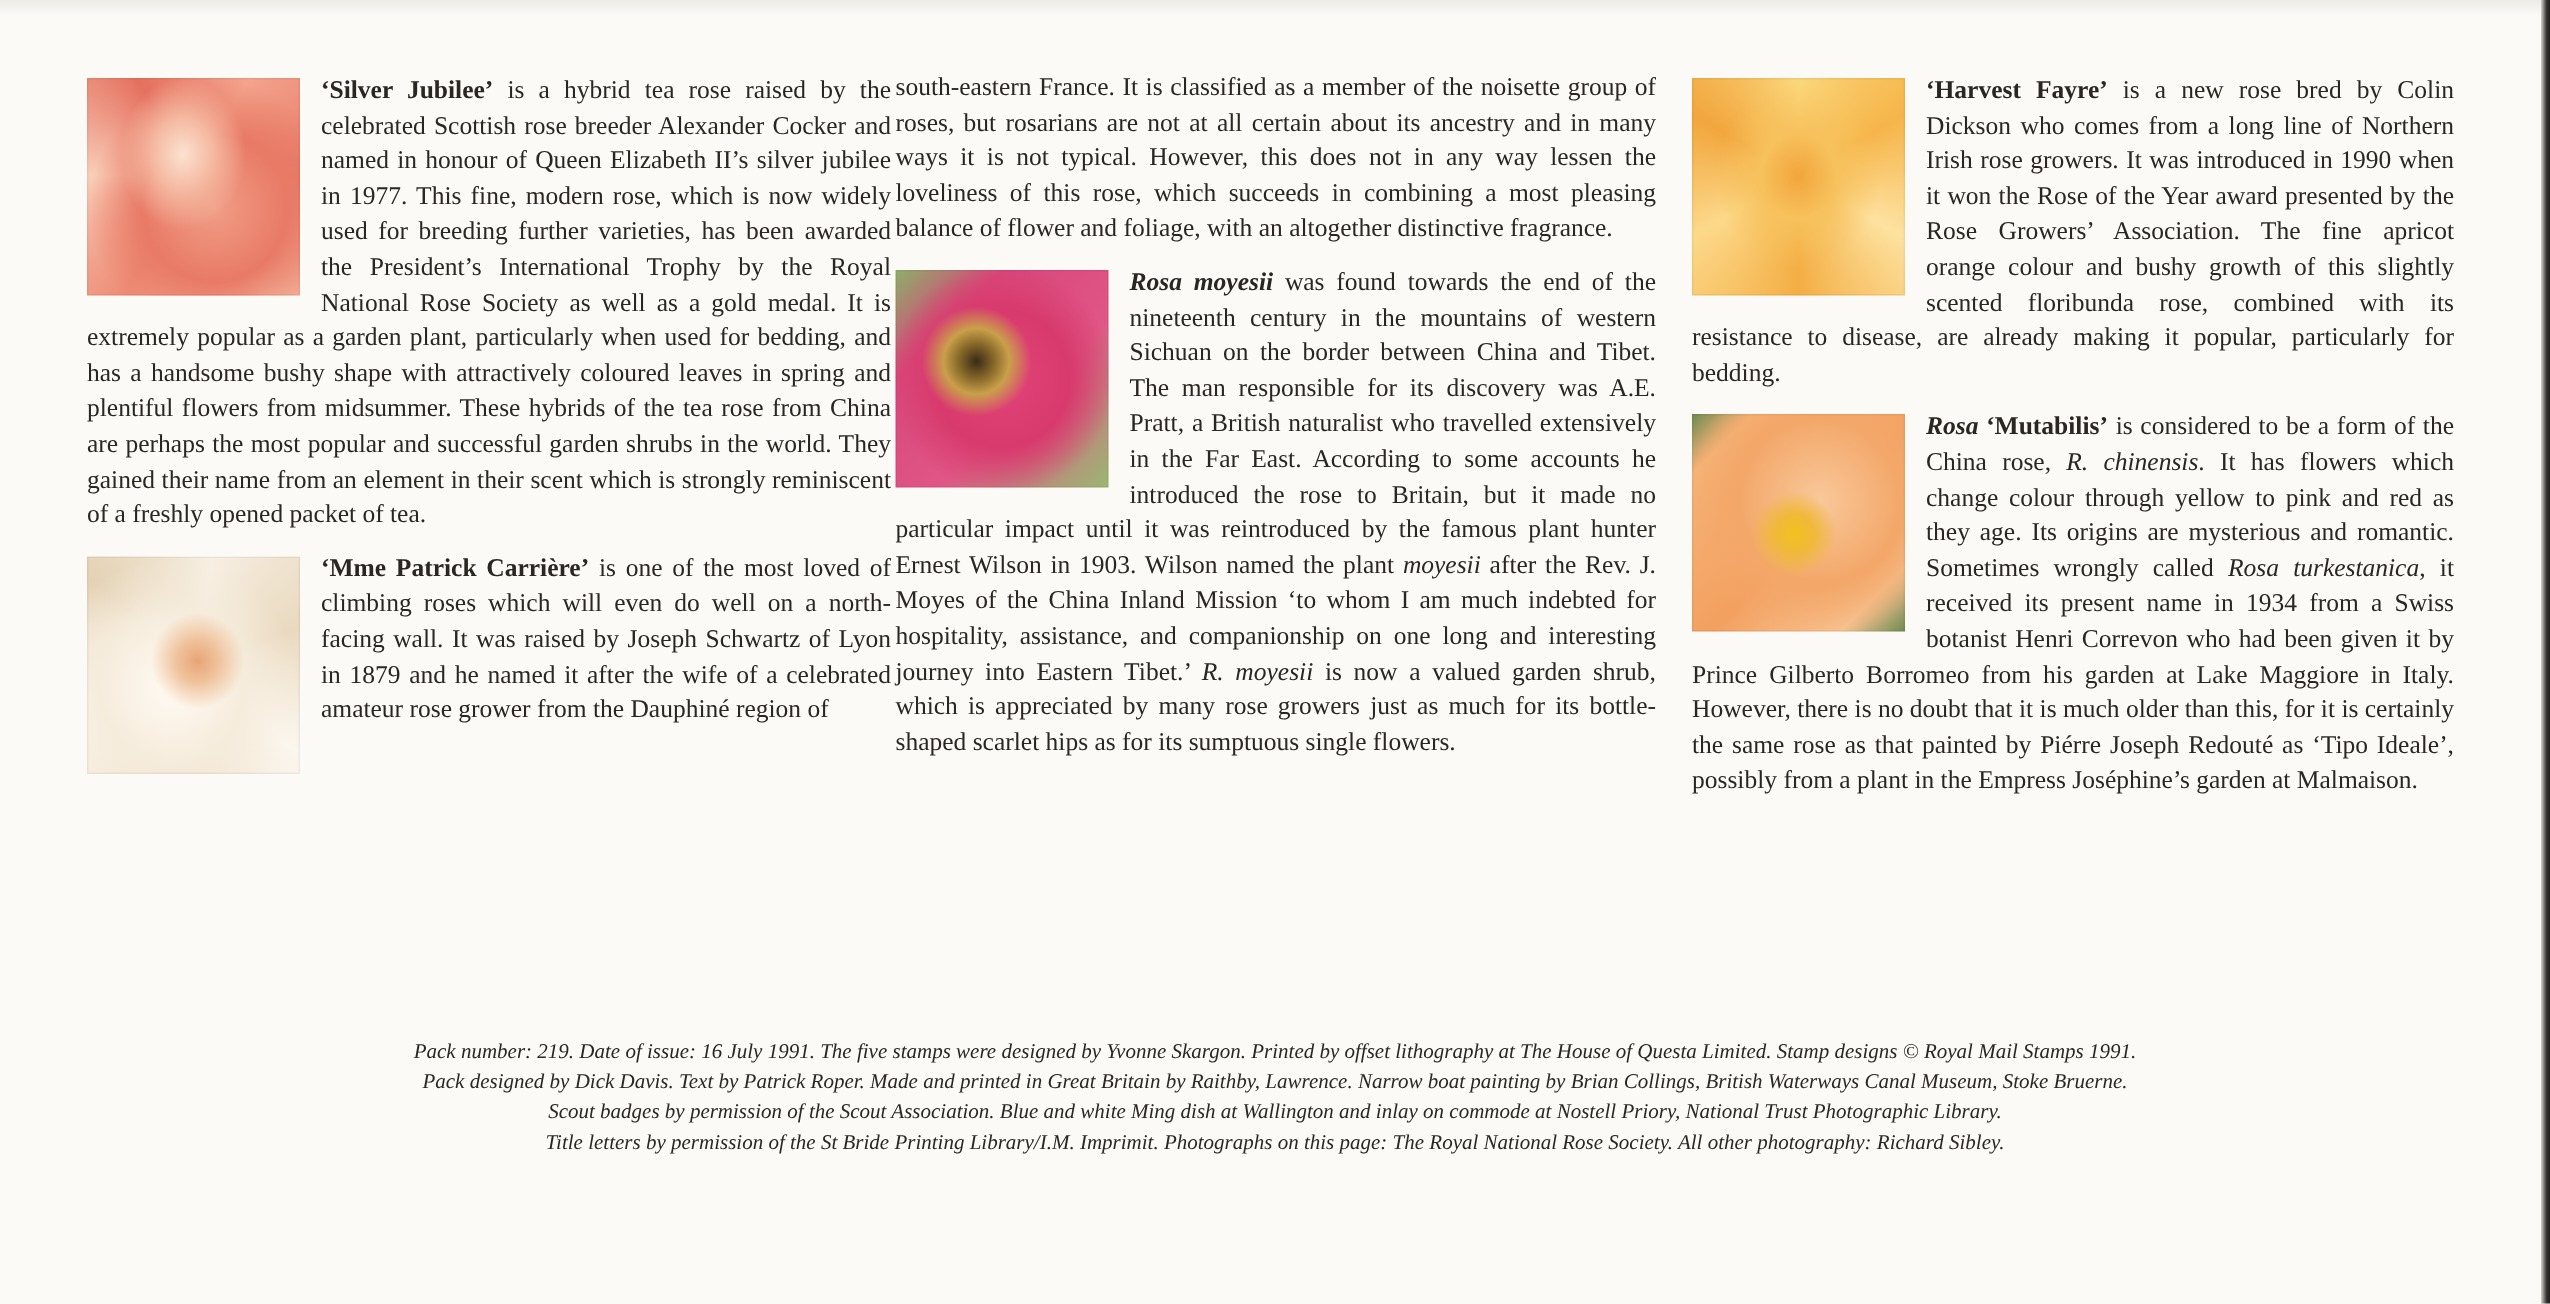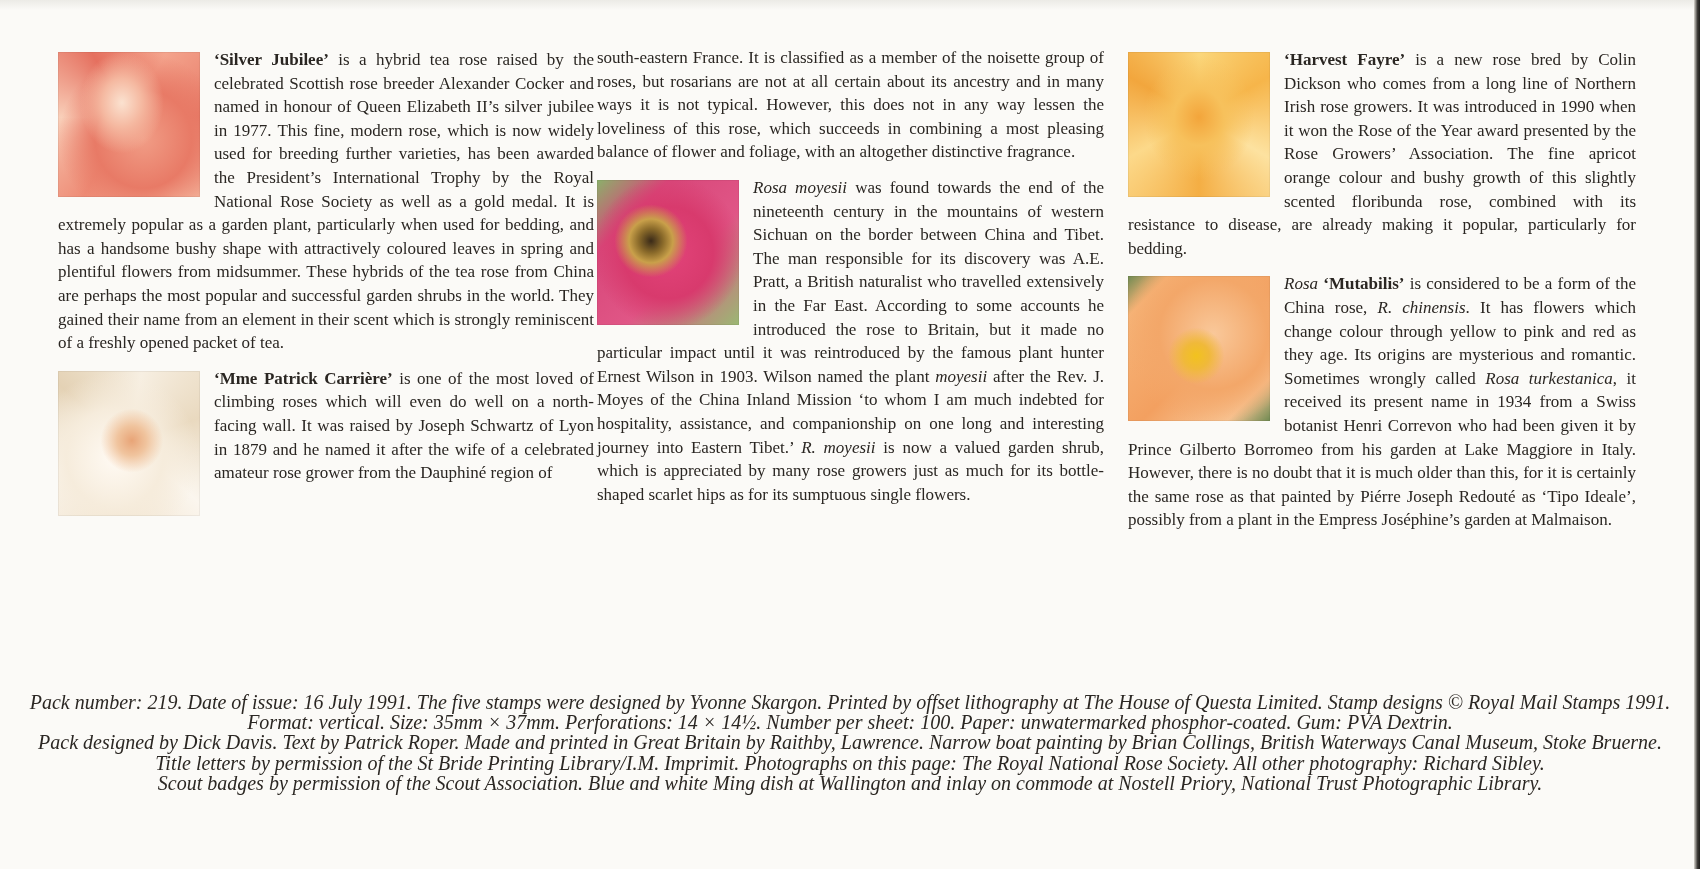--- a/index.html
+++ b/index.html
@@ -60,29 +60,29 @@
         conic-gradient(from 0deg at 50% 45%, #fbd77c, #f6b54a, #fde2a0, #f4ae44, #fcd98a, #f2a63d, #fbd77c);
     }
     .photo-mutabilis {
       width: 142px; height: 145px;
       background:
         radial-gradient(circle at 48% 55%, #f2c21e 0%, #f0b93a 12%, rgba(0,0,0,0) 26%),
         radial-gradient(ellipse at 60% 40%, #f9c89a 0%, #f3a769 45%, rgba(0,0,0,0) 75%),
         linear-gradient(135deg, #6f8a52 0%, #f6b478 14%, #f3a060 55%, #f8c696 85%, #6f8a52 100%);
     }
     .title { font-weight: bold; }
-    .title-italic { font-weight: normal; font-style: italic; margin-top: 22px; }
+    .title-italic { font-weight: bold; font-style: italic; margin-top: 22px; }
     em { font-style: italic; font-family: Liberation Serif, serif; }
     .gap { height: 12px; clear: both; }
     .credits {
       position: absolute; left: 0; top: 692px; width: 1700px;
       text-align: center;
       font-family: "Liberation Serif", "DejaVu Serif", serif;
       font-style: italic;
-      font-size: 20px; line-height: 20.2px;
+      font-size: 14px; line-height: 20.2px;
       color: #2b2723;
     }
     .credits div { white-space: nowrap; }
   </style>
 </head>
 <body>
 
 <div class="edge-top"></div>
 <div class="edge-right"></div>
 
@@ -116,17 +116,16 @@
   </div>
   <div class="gap"></div>
   <div class="entry">
     <div class="photo photo-mutabilis" role="img" aria-label="Rosa Mutabilis photograph (peach orange)"></div>
     <p><span class="title-italic">Rosa</span><span class="title"> ‘Mutabilis’</span><span> is considered to be a form of the China rose, </span><em>R. chinensis</em><span>. It has flowers which change colour through yellow to pink and red as they age. Its origins are mysterious and romantic. Sometimes wrongly called </span><em>Rosa turkestanica</em><span>, it received its present name in 1934 from a Swiss botanist Henri Correvon who had been given it by Prince Gilberto Borromeo from his garden at Lake Maggiore in Italy. However, there is no doubt that it is much older than this, for it is certainly the same rose as that painted by Piérre Joseph Redouté as ‘Tipo Ideale’, possibly from a plant in the Empress Joséphine’s garden at Malmaison.</span></p>
   </div>
 </div>
 
 <div class="credits">
   <div>Pack number: 219. Date of issue: 16 July 1991. The five stamps were designed by Yvonne Skargon. Printed by offset lithography at The House of Questa Limited. Stamp designs © Royal Mail Stamps 1991.</div>
-  <div>Format: vertical. Size: 35mm × 37mm. Perforations: 14 × 14½. Number per sheet: 100. Paper: unwatermarked phosphor-coated. Gum: PVA Dextrin.</div>
   <div>Pack designed by Dick Davis. Text by Patrick Roper. Made and printed in Great Britain by Raithby, Lawrence. Narrow boat painting by Brian Collings, British Waterways Canal Museum, Stoke Bruerne.</div>
+  <div>Scout badges by permission of the Scout Association. Blue and white Ming dish at Wallington and inlay on commode at Nostell Priory, National Trust Photographic Library.</div>
   <div>Title letters by permission of the St Bride Printing Library/I.M. Imprimit. Photographs on this page: The Royal National Rose Society. All other photography: Richard Sibley.</div>
-  <div>Scout badges by permission of the Scout Association. Blue and white Ming dish at Wallington and inlay on commode at Nostell Priory, National Trust Photographic Library.</div>
 </div>
 
 </body></html>

